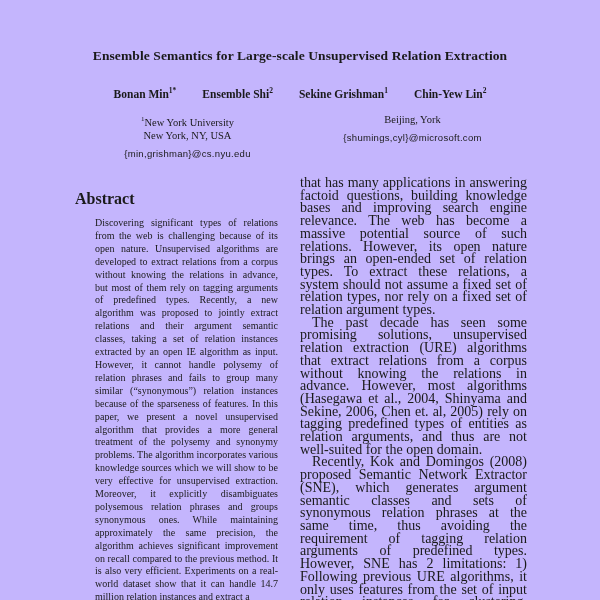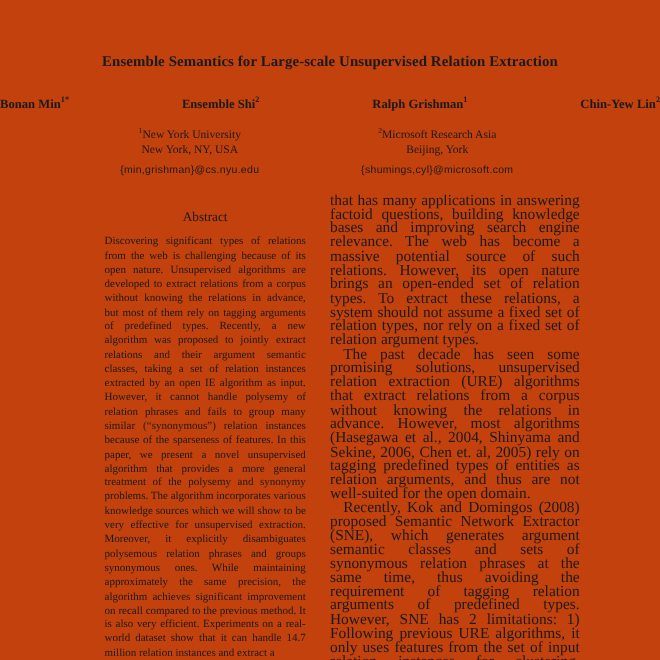--- a/index.html
+++ b/index.html
@@ -2,54 +2,54 @@
 <html><head>
 <meta charset="utf-8">
 <style>
   * { margin: 0; padding: 0; box-sizing: border-box; }
   html, body { background: #e8e8e8; }
   .page {
     position: relative;
     width: 600px;
     height: 600px;
     margin: 0 auto;
-    background: #c2410c;
+    background: #c4b5fd;
     color: #1a1a1a;
     font-family: "Liberation Serif", "DejaVu Serif", serif;
     overflow: hidden;
   }
   .title {
     position: absolute;
     top: 48px;
     left: 40px;
     right: 40px;
     text-align: center;
     font-size: 13.5px;
     font-weight: bold;
     letter-spacing: 0.1px;
   }
   .authors {
     position: absolute;
     top: 86px;
     left: 0;
     right: 0;
     display: flex;
-    justify-content: space-between;
+    justify-content: center;
     gap: 26px;
     font-size: 11.5px;
     font-weight: bold;
   }
   .author sup { font-size: 7.5px; }
   .affils {
     position: absolute;
     top: 113px;
     left: 60px;
     right: 60px;
     display: flex;
-    justify-content: flex-start;
+    justify-content: center;
   }
   .affil {
     width: 225px;
     text-align: center;
     font-size: 10.5px;
     line-height: 13px;
   }
   .affil sup { font-size: 7px; }
   .affil .email {
     margin-top: 5px;
@@ -63,23 +63,23 @@
     overflow: hidden;
     text-align: justify;
   }
   .col-left {
     left: 75px;
     top: 190px;
     width: 223px;
     height: 410px;
   }
   .abstract-heading {
-    text-align: center;
-    font-weight: normal;
-    font-size: 12px;
+    text-align: left;
+    font-weight: bold;
+    font-size: 16px;
     margin-bottom: 9px;
   }
   .abstract-body {
     margin: 0 20px;
     font-size: 10px;
     line-height: 12.9px;
   }
   .col-right {
     left: 300px;
     top: 177px;
@@ -93,32 +93,31 @@
 </head>
 <body>
 
 <div class="page">
 
   <h1 class="title">Ensemble Semantics for Large-scale Unsupervised Relation Extraction</h1>
 
   <div class="authors">
     <span class="author"><span>Bonan Min</span><sup>1*</sup></span>
     <span class="author"><span>Ensemble Shi</span><sup>2</sup></span>
-    <span class="author"><span>Ralph Grishman</span><sup>1</sup></span>
+    <span class="author"><span>Sekine Grishman</span><sup>1</sup></span>
     <span class="author"><span>Chin-Yew Lin</span><sup>2</sup></span>
   </div>
 
   <div class="affils">
     <div class="affil">
       <div><sup>1</sup><span>New York University</span></div>
       <div>New York, NY, USA</div>
       <div class="email">{min,grishman}@cs.nyu.edu</div>
     </div>
     <div class="affil">
-      <div><sup>2</sup><span>Microsoft Research Asia</span></div>
       <div>Beijing, York</div>
       <div class="email">{shumings,cyl}@microsoft.com</div>
     </div>
   </div>
 
   <div class="col col-left">
     <div class="abstract-heading">Abstract</div>
     <p class="abstract-body">Discovering significant types of relations from the web is challenging because of its open nature. Unsupervised algorithms are developed to extract relations from a corpus without knowing the relations in advance, but most of them rely on tagging arguments of predefined types. Recently, a new algorithm was proposed to jointly extract relations and their argument semantic classes, taking a set of relation instances extracted by an open IE algorithm as input. However, it cannot handle polysemy of relation phrases and fails to group many similar (“synonymous”) relation instances because of the sparseness of features. In this paper, we present a novel unsupervised algorithm that provides a more general treatment of the polysemy and synonymy problems. The algorithm incorporates various knowledge sources which we will show to be very effective for unsupervised extraction. Moreover, it explicitly disambiguates polysemous relation phrases and groups synonymous ones. While maintaining approximately the same precision, the algorithm achieves significant improvement on recall compared to the previous method. It is also very efficient. Experiments on a real-world dataset show that it can handle 14.7 million relation instances and extract a</p>
   </div>
 

